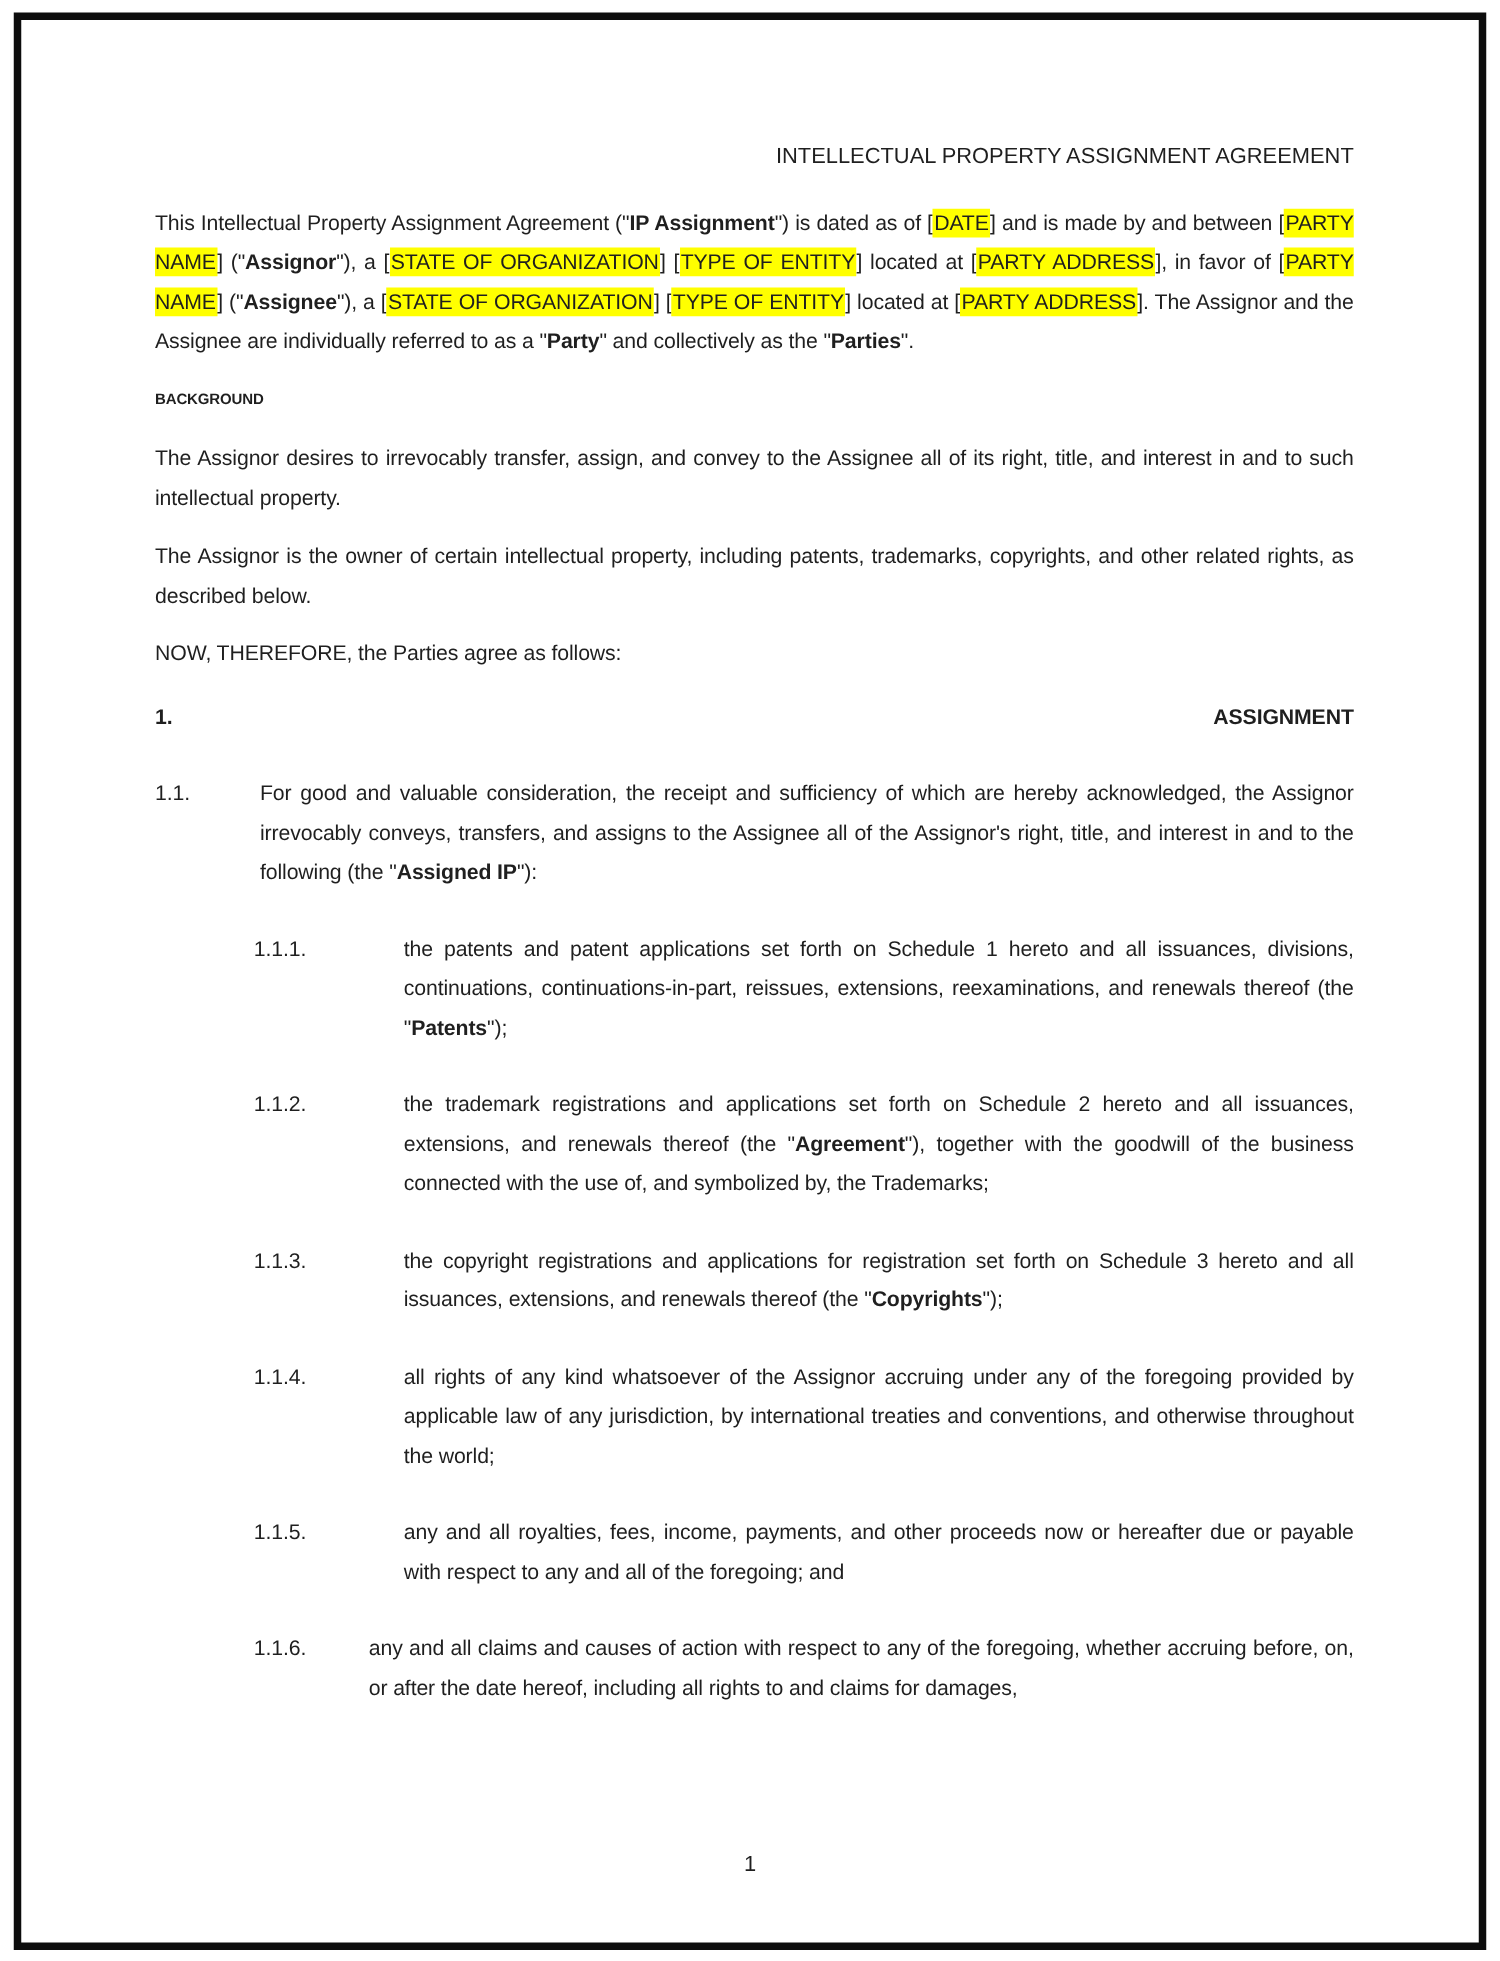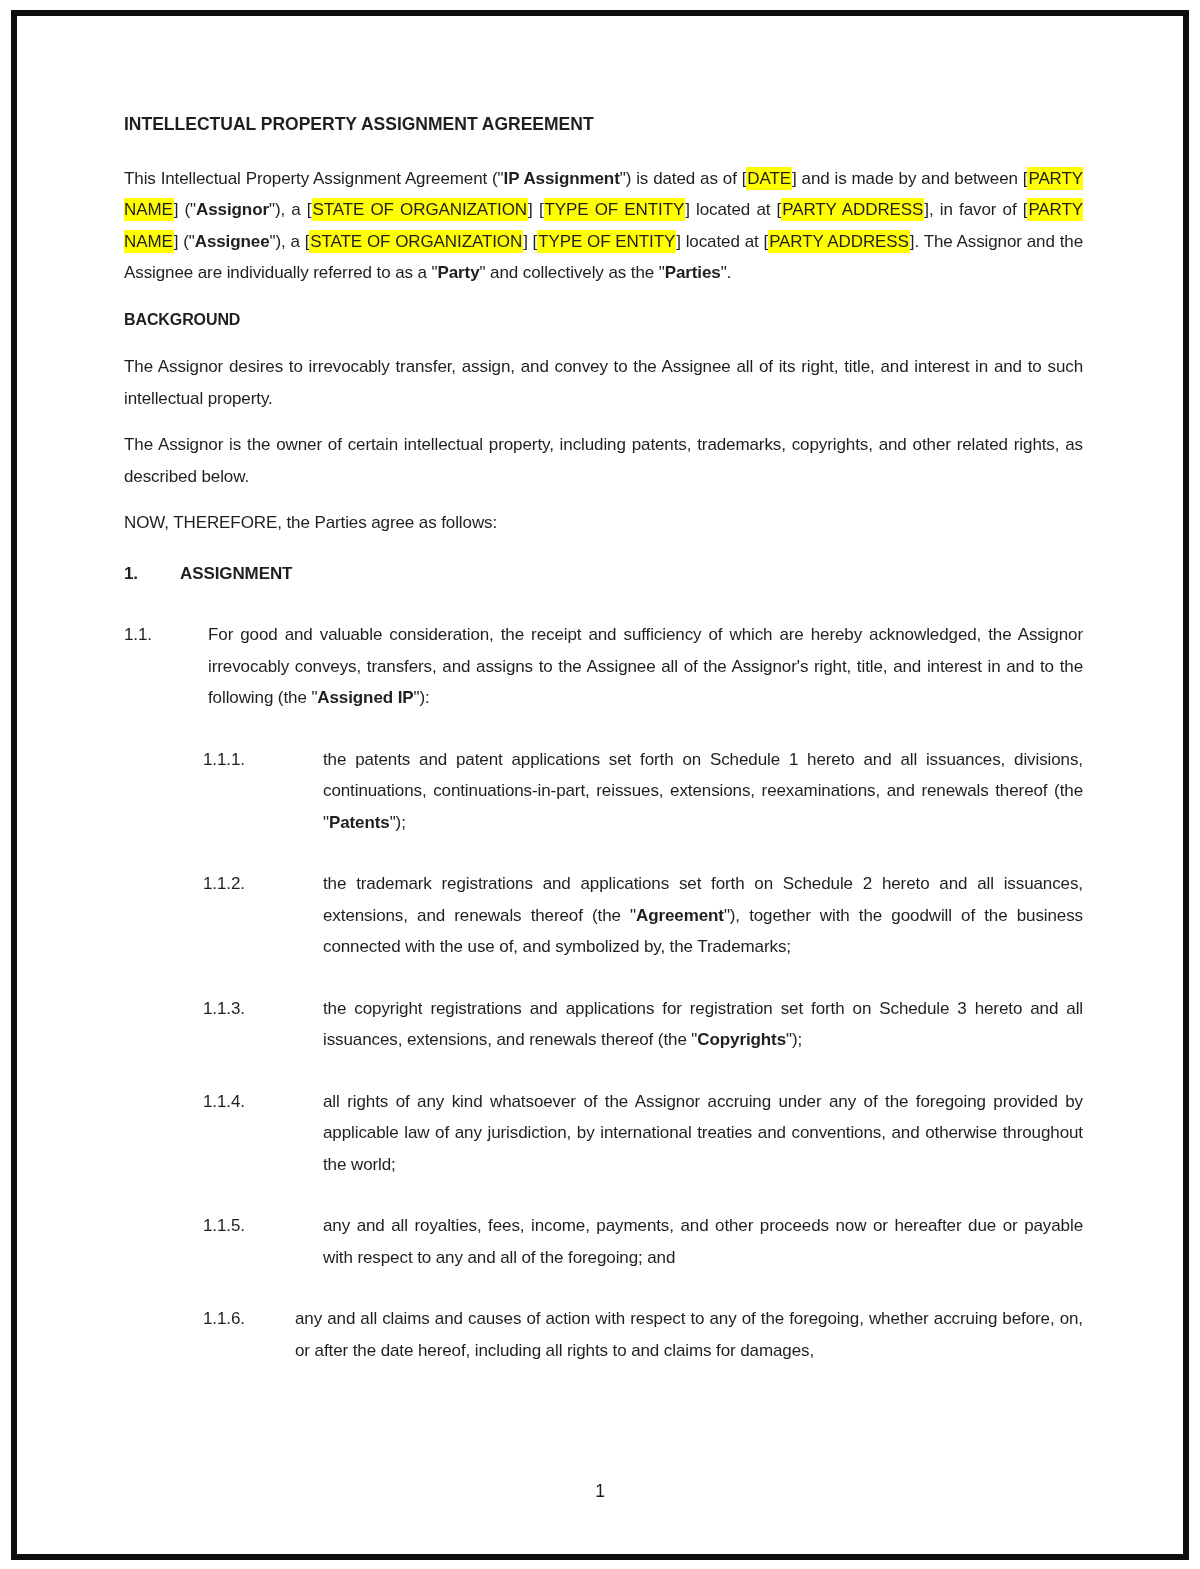--- a/index.html
+++ b/index.html
@@ -26,30 +26,30 @@
   }
   .content {
     padding: 93px 100px 0 107px;
     font-size: 17px;
     line-height: 31.5px;
     text-align: justify;
     letter-spacing: -0.1px;
   }
   .doc-title {
     font-size: 17.5px;
-    font-weight: bold;
-    text-align: left;
+    font-weight: normal;
+    text-align: right;
     margin: 0 0 22px 0;
     letter-spacing: 0;
   }
   .para {
     margin: 0 0 15px 0;
   }
   .section-heading {
-    font-size: 16px;
+    font-size: 12px;
     font-weight: bold;
     text-align: left;
     margin: 0 0 16px 0;
   }
   .row {
     display: flex;
     margin: 0 0 15px 0;
   }
   .row.major-gap { margin-bottom: 30px; gap: 28px; }
   .row.heading-row { margin: 19px 0 30px 0; font-weight: bold; }
@@ -93,21 +93,21 @@
     <h2 class="section-heading">BACKGROUND</h2>
 
     <p class="para">The Assignor desires to irrevocably transfer, assign, and convey to the Assignee all of its right, title, and interest in and to such intellectual property.</p>
 
     <p class="para">The Assignor is the owner of certain intellectual property, including patents, trademarks, copyrights, and other related rights, as described below.</p>
 
     <p class="para">NOW, THEREFORE, the Parties agree as follows:</p>
 
     <div class="row heading-row">
       <span class="num">1.</span>
-      <span class="body" style="text-align:left">ASSIGNMENT</span>
+      <span class="body" style="text-align:right">ASSIGNMENT</span>
     </div>
 
     <div class="row major-gap">
       <span class="num">1.1.</span>
       <div class="body"><span>For good and valuable consideration, the receipt and sufficiency of which are hereby acknowledged, the Assignor irrevocably conveys, transfers, and assigns to the Assignee all of the Assignor's right, title, and interest in and to the following (the "</span><span class="b">Assigned IP</span><span>"):</span></div>
     </div>
 
     <div class="row sub major-gap">
       <span class="num">1.1.1.</span>
       <div class="body"><span>the patents and patent applications set forth on Schedule 1 hereto and all issuances, divisions, continuations, continuations-in-part, reissues, extensions, reexaminations, and renewals thereof (the "</span><span class="b">Patents</span><span>");</span></div>

